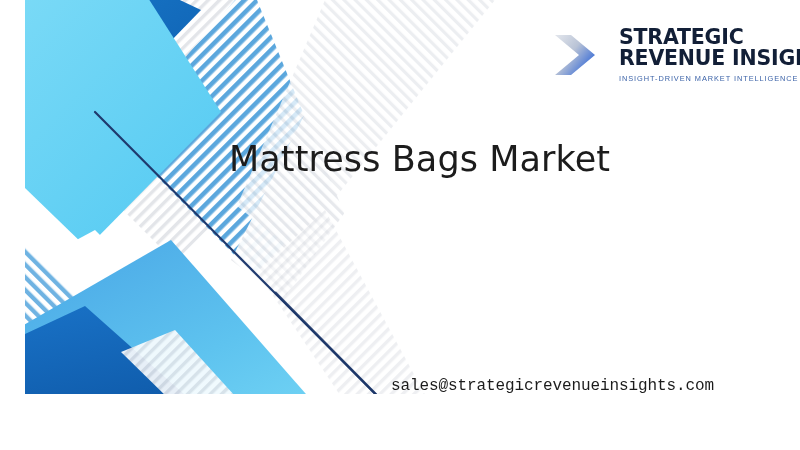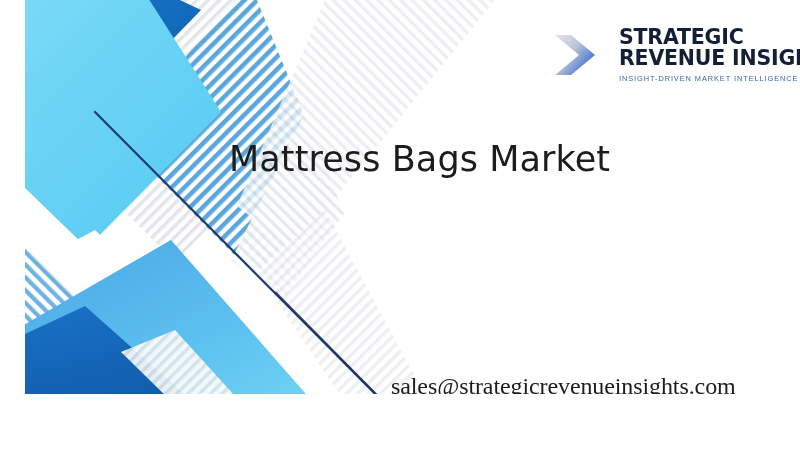--- a/index.html
+++ b/index.html
@@ -82,22 +82,22 @@
     letter-spacing: 0.1px;
     white-space: nowrap;
     margin: 0;
   }
 
   
   #email {
     position: absolute;
     left: 366px;
     top: 373px;
-    font-family: Liberation Serif, serif;
-    font-size: 24px;
+    font-family: Liberation Mono, monospace;
+    font-size: 16px;
     line-height: 26px;
     color: #1c1c1c;
     letter-spacing: -0.1px;
     white-space: nowrap;
   }
 </style>
 </head>
 <body>
 
 <div id="slide">

